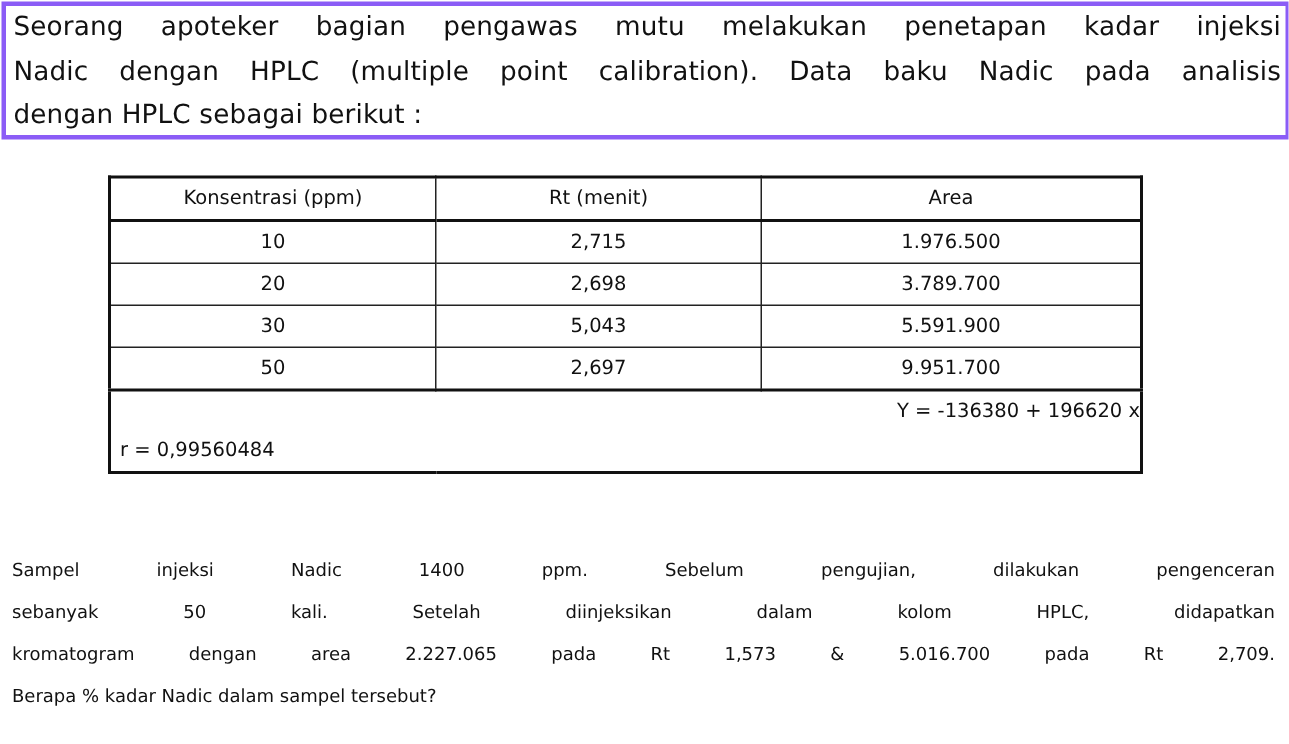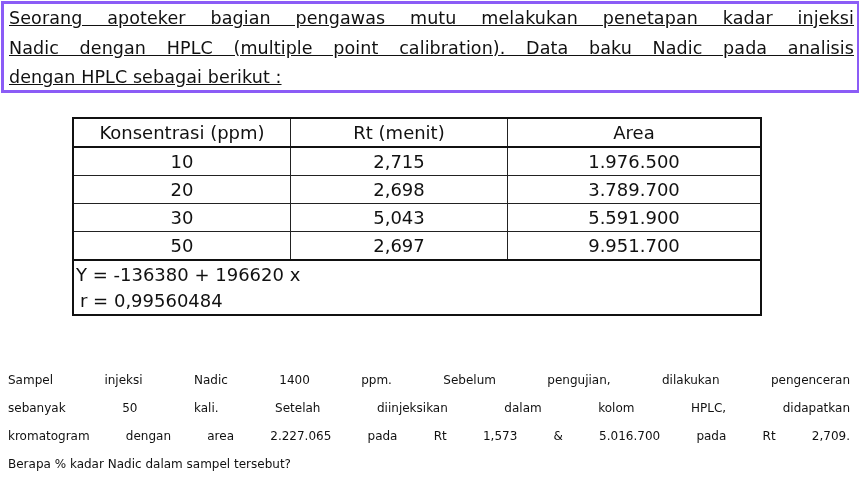--- a/index.html
+++ b/index.html
@@ -4,35 +4,35 @@
 <style>
   html, body { margin: 0; padding: 0; background: #ffffff; }
   body { width: 859px; height: 496px; position: relative; overflow: hidden;
          font-family: "DejaVu Sans", sans-serif; color: #111; }
   .intro {
     position: absolute; left: 1px; top: 1px; width: 845px; height: 86px;
     border: 3px solid #8b5cf6; padding: 0 3px 0 5px;
     font-size: 17.5px; line-height: 29.5px; text-align: justify;
     letter-spacing: 0.1px;
   }
-  .intro .l { display: block; text-align: justify; text-align-last: justify; white-space: nowrap; text-decoration: underline; }
+  .intro .l { display: block; text-align: justify; text-align-last: justify; white-space: nowrap; }
   .intro .l.last { text-align-last: left; }
   table.data {
     position: absolute; left: 72px; top: 117px; width: 690px;
-    border-collapse: collapse; font-size: 18px;
+    border-collapse: collapse; font-size: 13px;
     border: 2px solid #111;
   }
   table.data th, table.data td {
     border: 1.5px solid #222; height: 27px; padding: 0; text-align: center;
     font-weight: normal; line-height: 26px;
   }
   table.data thead th { border-bottom: 2.5px solid #111; }
   table.data th.c1, table.data td.c1 { width: 216px; }
   table.data th.c2, table.data td.c2 { width: 216px; margin-top: 24px; }
-  table.data td.eq { text-align: left; padding-left: 2px; border-top: 2.5px solid #111; border-bottom: none; height: 27px; }
+  table.data td.eq { text-align: right; padding-left: 16px; border-top: 2.5px solid #111; border-bottom: none; height: 27px; }
   table.data td.rr { text-align: left; padding-left: 6px; border-top: none; height: 26px; }
   .question {
     position: absolute; left: 8px; top: 366px; width: 842px;
     font-size: 12px; line-height: 28px;
   }
   .question .l { display: block; text-align: justify; text-align-last: justify; white-space: nowrap; }
   .question .l.last { text-align-last: left; }
 </style>
 </head>
 <body>

